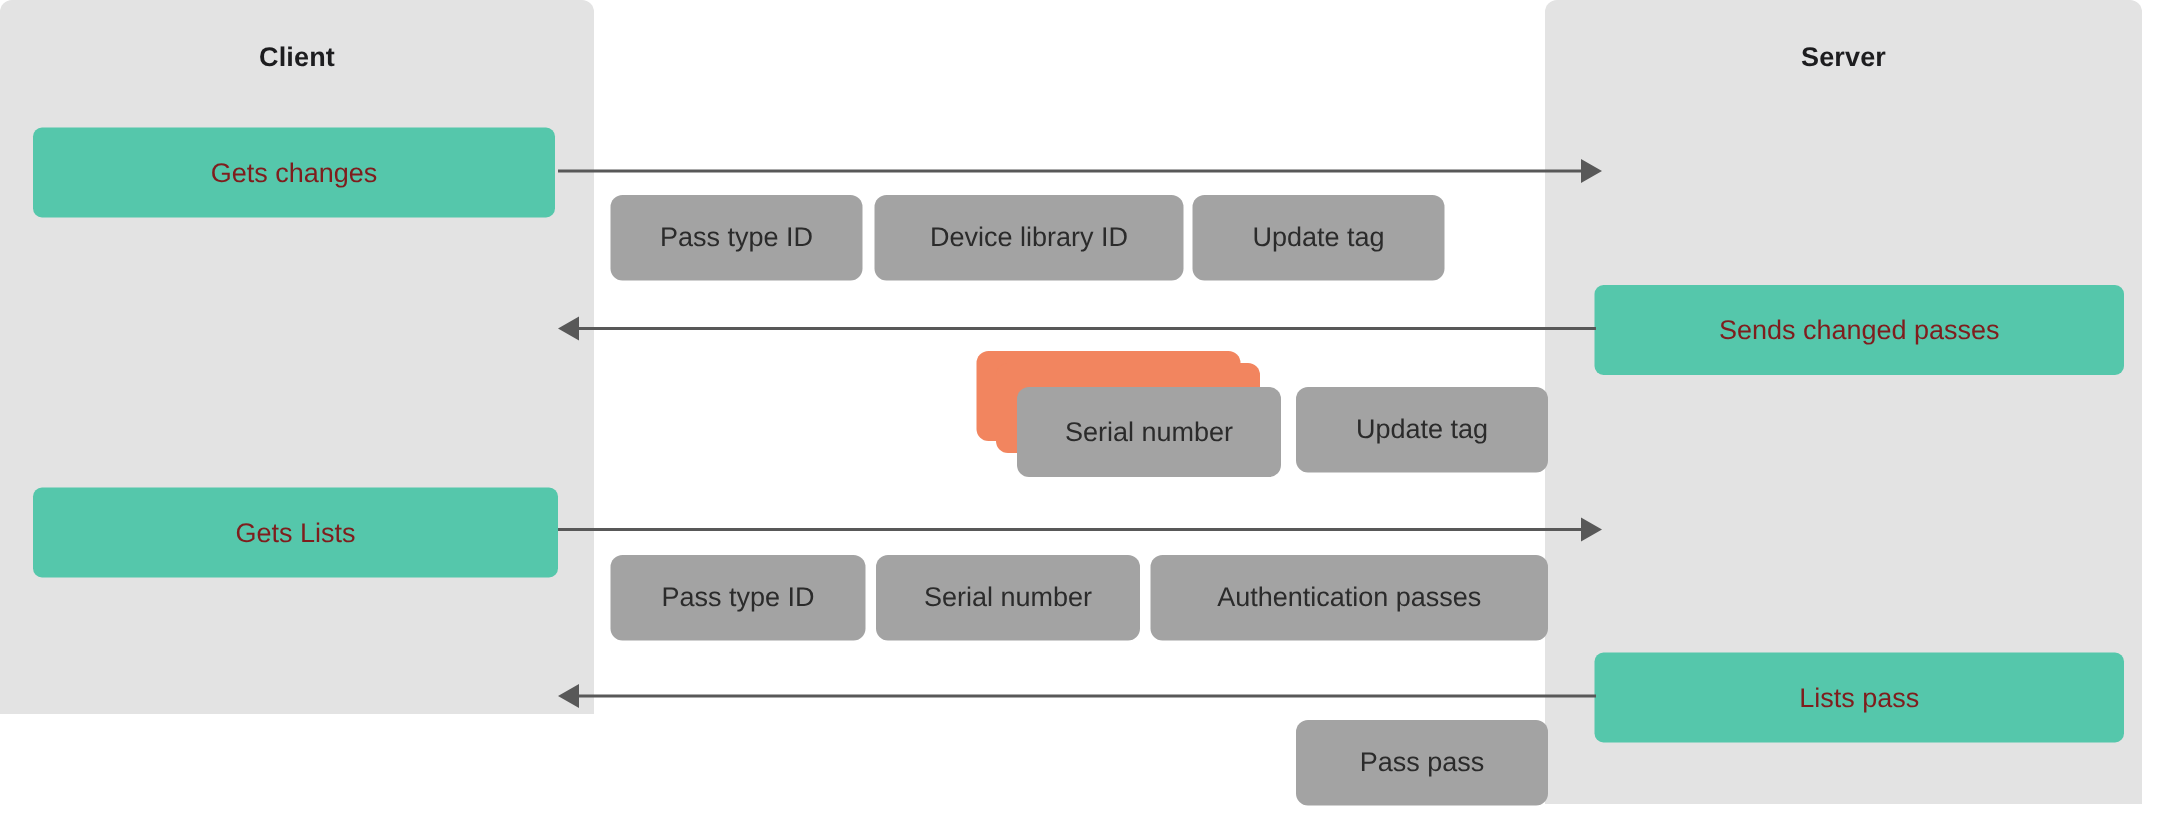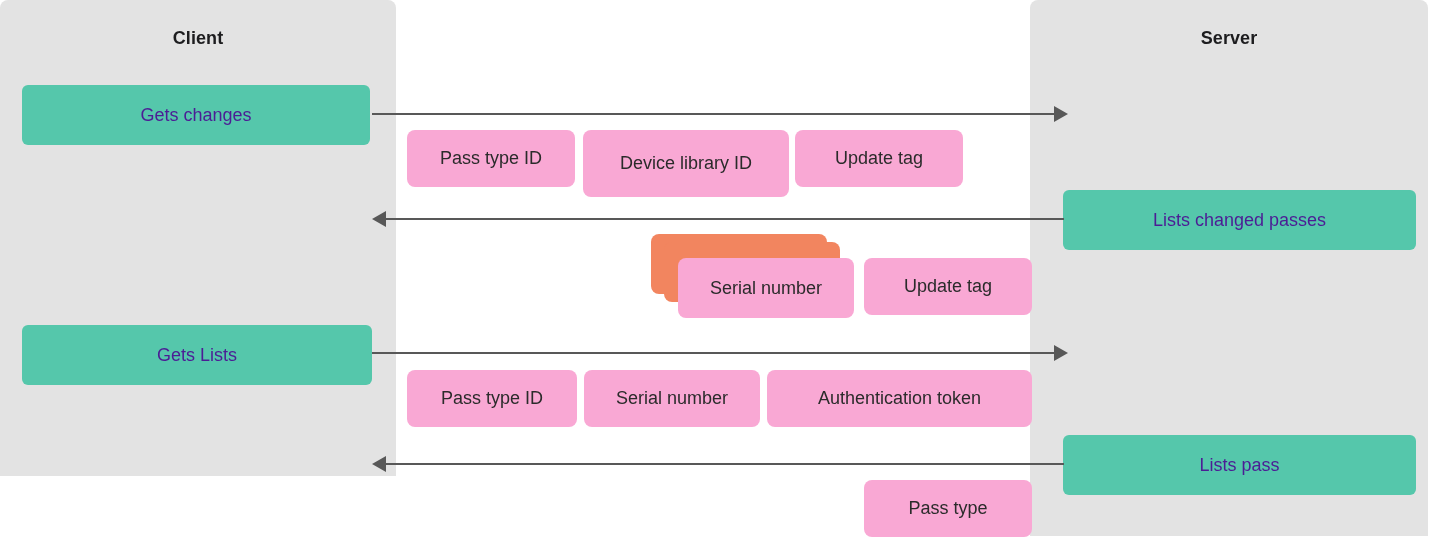--- a/index.html
+++ b/index.html
@@ -51,31 +51,31 @@
   }
 
   
   .action {
     position: absolute;
     background: #55c7ab;
     border-radius: 6px;
     display: flex;
     align-items: center;
     justify-content: center;
-    color: #4c1d95;
+    color: #7f1d1d;
     font-size: 18px;
     box-sizing: border-box;
     padding: 0 10px;
     text-align: center;
   }
 
   
   .card {
     position: absolute;
-    background: #f9a8d4;
+    background: #a3a3a3;
     border-radius: 8px;
     display: flex;
     align-items: center;
     justify-content: center;
     color: #2b2b2b;
     font-size: 18px;
     box-sizing: border-box;
     padding: 0 12px;
     white-space: nowrap;
   }
@@ -121,45 +121,45 @@
   <div class="lane server">
     <div class="lane-title">Server</div>
   </div>
 
   <div class="action" style="left:22px; top:85px; width:348px; height:60px;">Gets changes</div>
 
   <div class="arrow-line" style="left:372px; top:113px; width:690px;"></div>
   <div class="arrow-head right" style="left:1054px; top:106px;"></div>
 
   <div class="card" style="left:407px; top:130px; width:168px; height:57px;">Pass type ID</div>
-  <div class="card" style="left:583px; top:130px; width:206px; height:67px;">Device library ID</div>
+  <div class="card" style="left:583px; top:130px; width:206px; height:57px;">Device library ID</div>
   <div class="card" style="left:795px; top:130px; width:168px; height:57px;">Update tag</div>
 
-  <div class="action" style="left:1063px; top:190px; width:353px; height:60px;">Lists changed passes</div>
+  <div class="action" style="left:1063px; top:190px; width:353px; height:60px;">Sends changed passes</div>
 
   <div class="arrow-line" style="left:386px; top:218px; width:678px;"></div>
   <div class="arrow-head left" style="left:372px; top:211px;"></div>
 
   <div class="card-stack" style="left:651px; top:234px; width:205px; height:86px;">
     <div class="stack-shadow" style="left:0px;  top:0px;  width:176px; height:60px;"></div>
     <div class="stack-shadow" style="left:13px; top:8px;  width:176px; height:60px;"></div>
     <div class="card" style="left:27px; top:24px; width:176px; height:60px;">Serial number</div>
   </div>
 
   <div class="card" style="left:864px; top:258px; width:168px; height:57px;">Update tag</div>
 
   <div class="action" style="left:22px; top:325px; width:350px; height:60px;">Gets Lists</div>
 
   <div class="arrow-line" style="left:372px; top:352px; width:690px;"></div>
   <div class="arrow-head right" style="left:1054px; top:345px;"></div>
 
   <div class="card" style="left:407px; top:370px; width:170px; height:57px;">Pass type ID</div>
   <div class="card" style="left:584px; top:370px; width:176px; height:57px;">Serial number</div>
-  <div class="card" style="left:767px; top:370px; width:265px; height:57px;">Authentication token</div>
+  <div class="card" style="left:767px; top:370px; width:265px; height:57px;">Authentication passes</div>
 
   <div class="action" style="left:1063px; top:435px; width:353px; height:60px;">Lists pass</div>
 
   <div class="arrow-line" style="left:386px; top:463px; width:678px;"></div>
   <div class="arrow-head left" style="left:372px; top:456px;"></div>
 
-  <div class="card" style="left:864px; top:480px; width:168px; height:57px;">Pass type</div>
+  <div class="card" style="left:864px; top:480px; width:168px; height:57px;">Pass pass</div>
 
 </div>
 
 </body></html>

